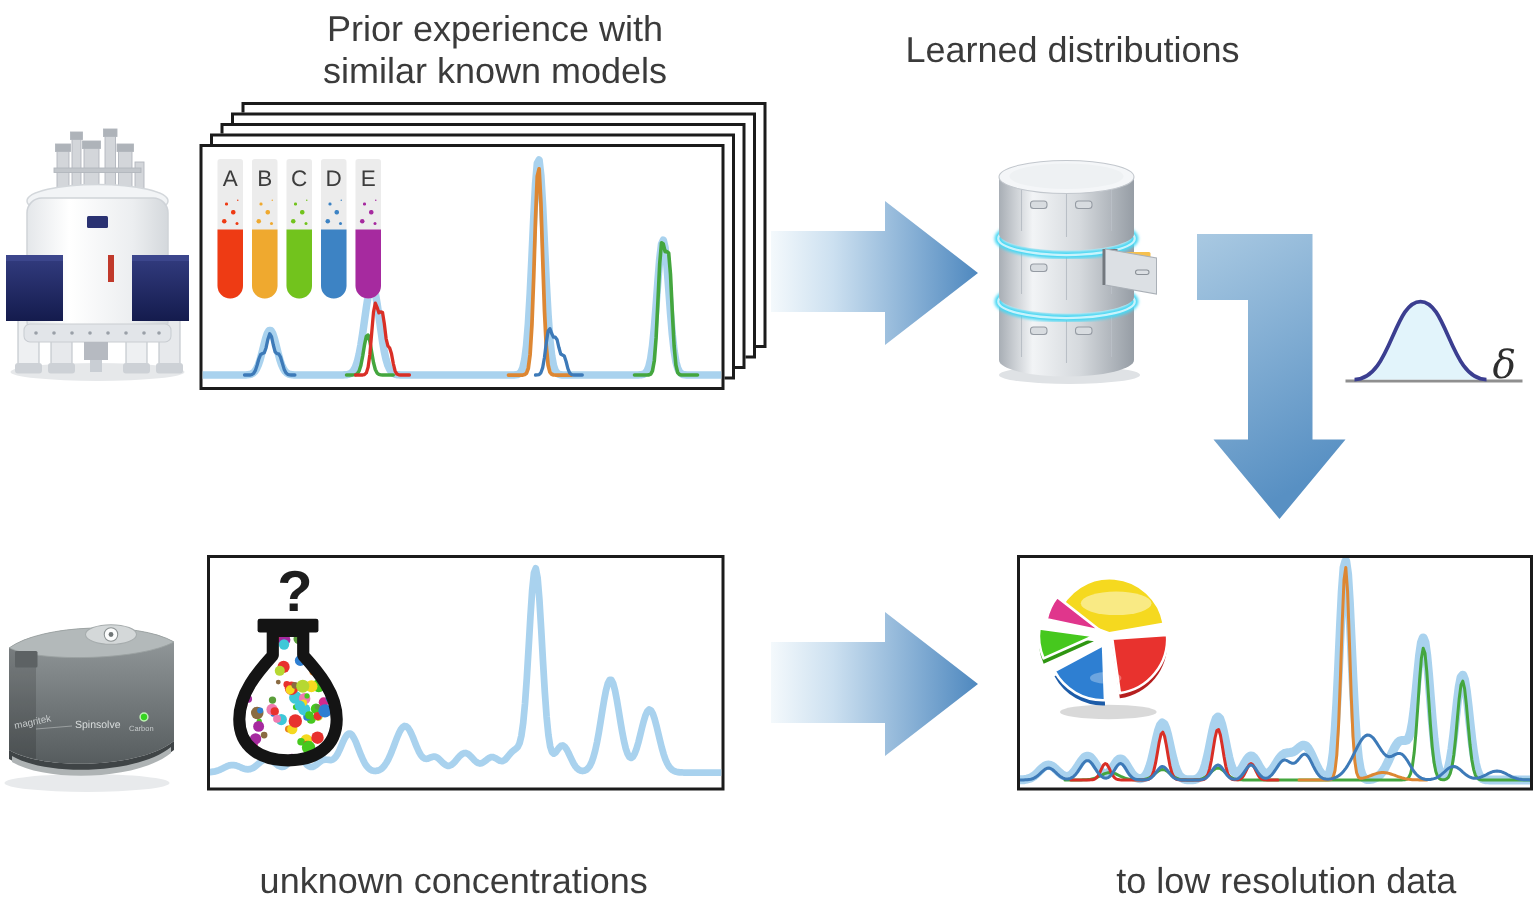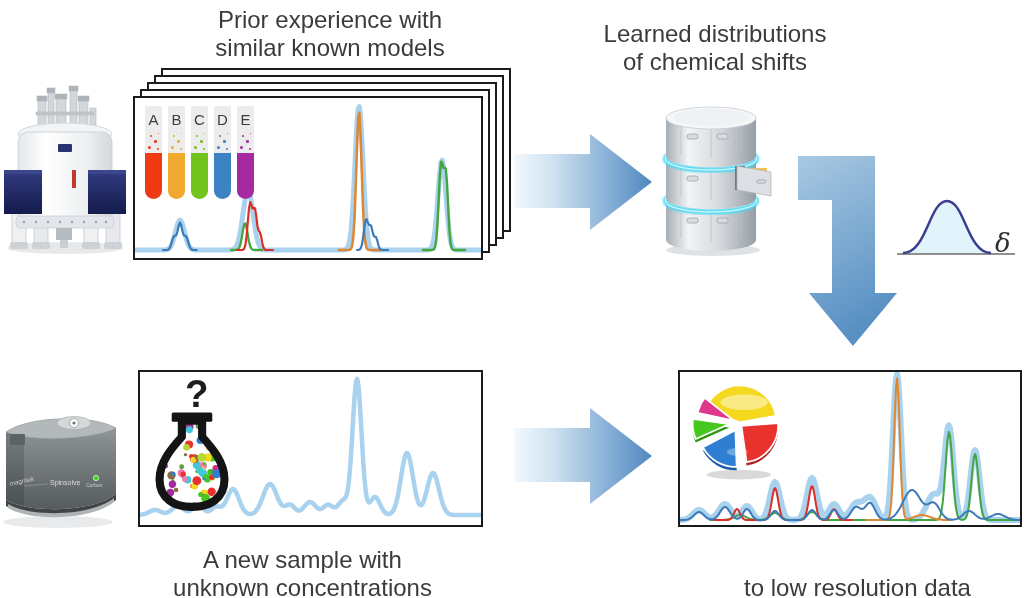--- a/index.html
+++ b/index.html
@@ -56,24 +56,23 @@
         </filter>
     </defs>
   </svg>
 
   <div class="cap" style="left:150px;top:6px;width:360px">
     <span>Prior experience with</span><br>
     <span>similar known models</span>
   </div>
   <div class="cap" style="left:545px;top:20px;width:340px">
     <span>Learned distributions</span><br>
-    <span>of chemical shifts</span>
   </div>
   <div class="cap" style="left:120px;top:546px;width:365px">
-    <span>A new sample with</span><br>
+    <br>
     <span>unknown concentrations</span>
   </div>
   <div class="cap" style="left:665px;top:546px;width:385px">
     <br>
     <span>to low resolution data</span>
   </div>
 
   <svg class="abs" style="left:2px;top:52px" width="126" height="204" viewBox="0 0 126 204">
     <ellipse cx="63" cy="196" rx="58" ry="6" fill="#e6e8ea"></ellipse>
     <g>

